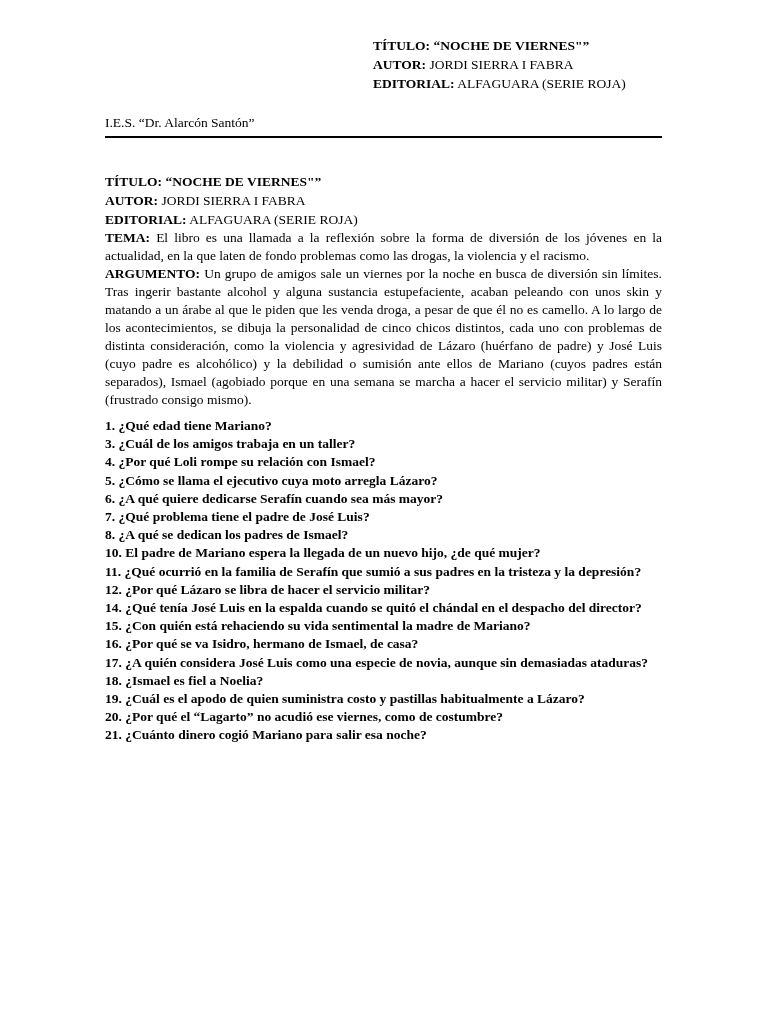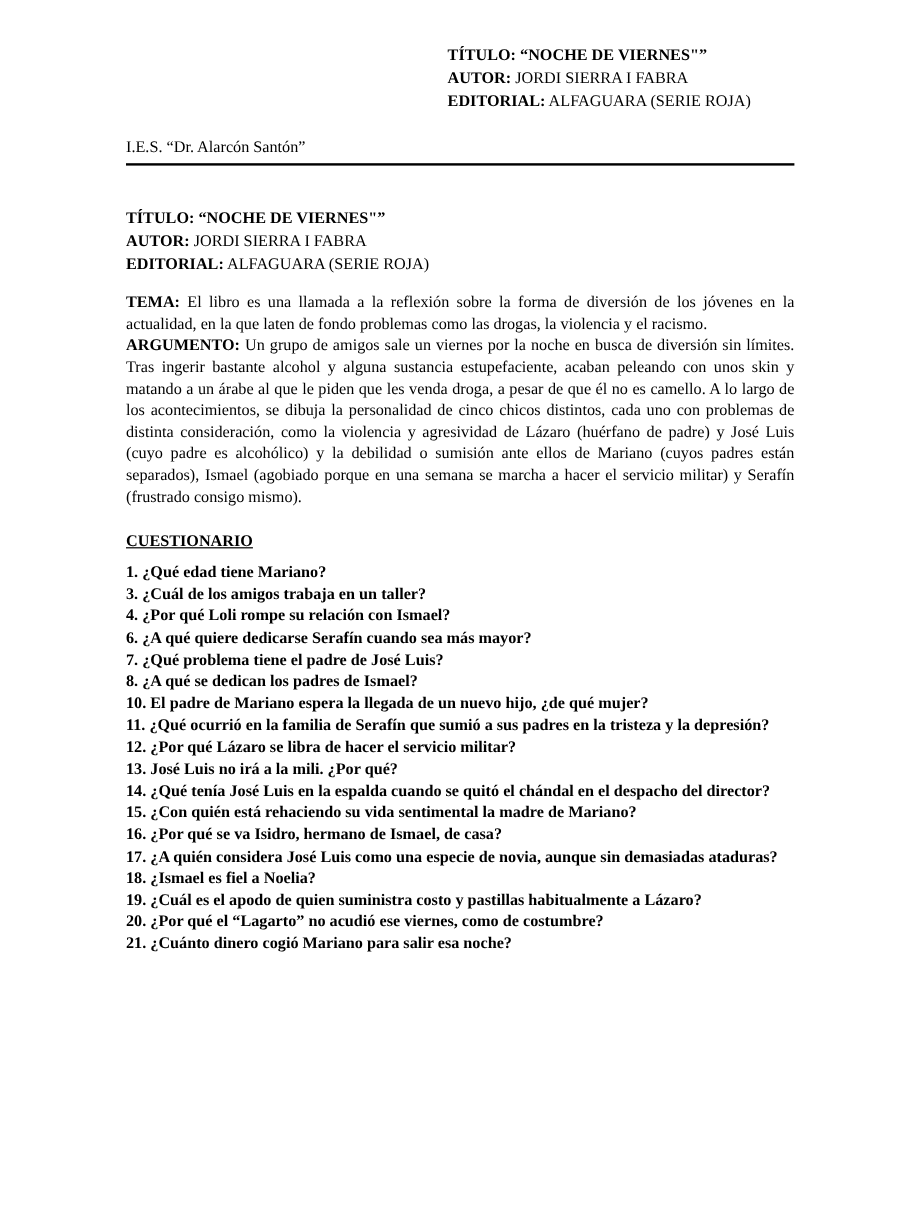--- a/index.html
+++ b/index.html
@@ -27,21 +27,21 @@
     line-height: 19px;
   }
   .header-right .line { white-space: nowrap; }
   .b { font-weight: bold; }
   .school-line {
     line-height: 19px;
     margin-top: 20px;
   }
   .main { margin-top: 34px; }
   .title-block { line-height: 19px; }
-  .para-block { margin-top: 14px; }
+  .para-block { }
   .para {
     margin: 0;
     line-height: 18px;
     text-align: justify;
   }
   .cuestionario-heading {
     margin-top: 18px;
     font-weight: bold;
     text-decoration: underline;
     line-height: 19px;
@@ -99,33 +99,32 @@
         <p class="para">
           <span class="b">TEMA:</span>
           <span>El libro es una llamada a la reflexión sobre la forma de diversión de los jóvenes en la actualidad, en la que laten de fondo problemas como las drogas, la violencia y el racismo.</span>
         </p>
         <p class="para">
           <span class="b">ARGUMENTO:</span>
           <span>Un grupo de amigos sale un viernes por la noche en busca de diversión sin límites. Tras ingerir bastante alcohol y alguna sustancia estupefaciente, acaban peleando con unos skin y matando a un árabe al que le piden que les venda droga, a pesar de que él no es camello. A lo largo de los acontecimientos, se dibuja la personalidad de cinco chicos distintos, cada uno con problemas de distinta consideración, como la violencia y agresividad de Lázaro (huérfano de padre) y José Luis (cuyo padre es alcohólico) y la debilidad o sumisión ante ellos de Mariano (cuyos padres están separados), Ismael (agobiado porque en una semana se marcha a hacer el servicio militar) y Serafín (frustrado consigo mismo).</span>
         </p>
       </div>
 
-      <div class="cuestionario-heading">CUESTIONARIO</div>
 
       <div class="question-list">
           <p class="question">1. ¿Qué edad tiene Mariano?</p>
           <p class="question">3. ¿Cuál de los amigos trabaja en un taller?</p>
           <p class="question">4. ¿Por qué Loli rompe su relación con Ismael?</p>
+          <p class="question">5. ¿Cómo se llama el ejecutivo cuya moto arregla Lázaro?</p>
           <p class="question">6. ¿A qué quiere dedicarse Serafín cuando sea más mayor?</p>
           <p class="question">7. ¿Qué problema tiene el padre de José Luis?</p>
           <p class="question">8. ¿A qué se dedican los padres de Ismael?</p>
           <p class="question">10. El padre de Mariano espera la llegada de un nuevo hijo, ¿de qué mujer?</p>
           <p class="question">11. ¿Qué ocurrió en la familia de Serafín que sumió a sus padres en la tristeza y la depresión?</p>
           <p class="question">12. ¿Por qué Lázaro se libra de hacer el servicio militar?</p>
-          <p class="question">13. José Luis no irá a la mili. ¿Por qué?</p>
           <p class="question">14. ¿Qué tenía José Luis en la espalda cuando se quitó el chándal en el despacho del director?</p>
           <p class="question">15. ¿Con quién está rehaciendo su vida sentimental la madre de Mariano?</p>
           <p class="question">16. ¿Por qué se va Isidro, hermano de Ismael, de casa?</p>
           <p class="question">17. ¿A quién considera José Luis como una especie de novia, aunque sin demasiadas ataduras?</p>
           <p class="question">18. ¿Ismael es fiel a Noelia?</p>
           <p class="question">19. ¿Cuál es el apodo de quien suministra costo y pastillas habitualmente a Lázaro?</p>
           <p class="question">20. ¿Por qué el “Lagarto” no acudió ese viernes, como de costumbre?</p>
           <p class="question">21. ¿Cuánto dinero cogió Mariano para salir esa noche?</p>
         </div>
 

